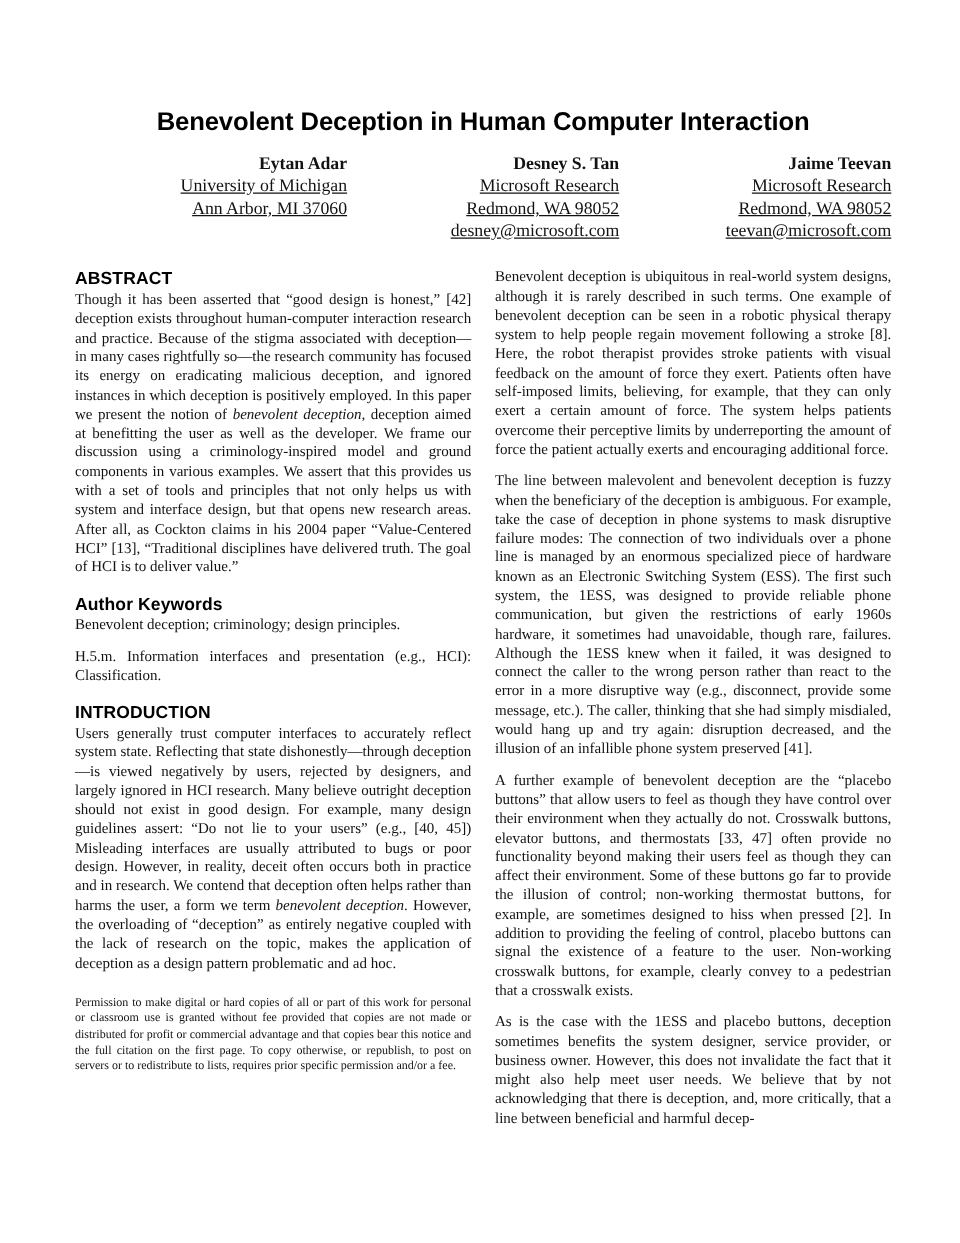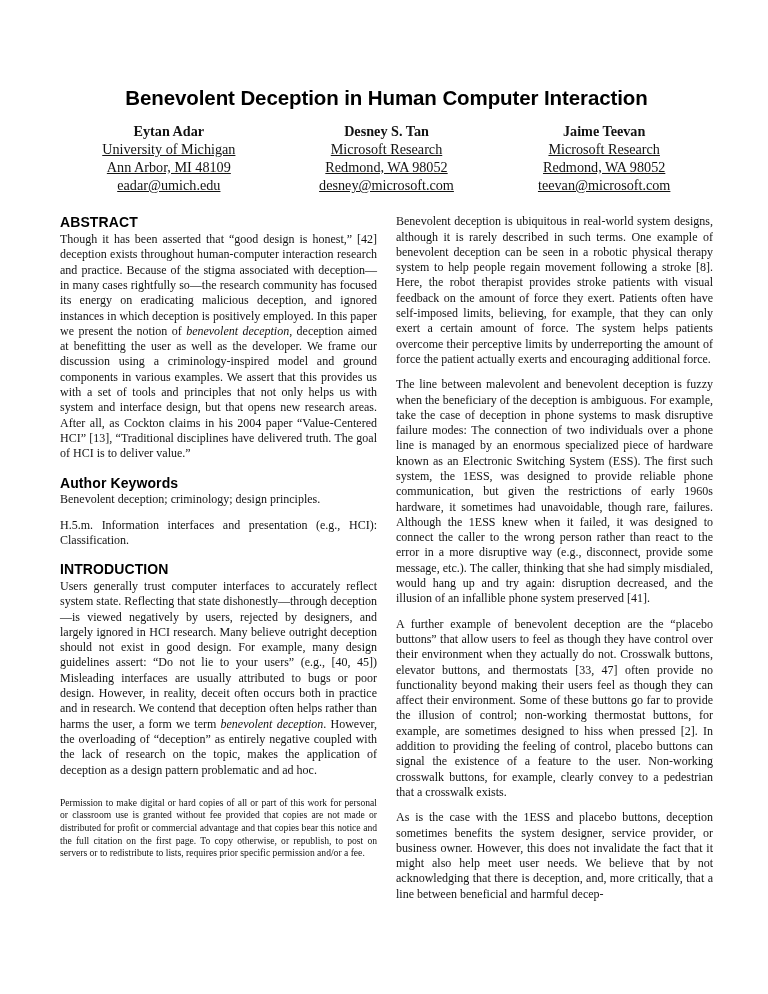--- a/index.html
+++ b/index.html
@@ -36,21 +36,21 @@
     color: #000000;
   }
 
   .authors {
     display: flex;
     width: 100%;
     margin-top: 4px;
   }
   .author-col {
     flex: 1 1 33.333%;
-    text-align: center;
+    text-align: right;
     font-size: 14.2px;
     line-height: 1.28;
   }
   .author-name {
     font-weight: bold;
     display: block;
   }
   .author-line {
     display: block;
     text-decoration: underline;
@@ -105,22 +105,21 @@
 
 <div class="page">
 
   <div class="title-block">
     <h1 class="paper-title">Benevolent Deception in Human Computer Interaction</h1>
 
     <div class="authors">
       <div class="author-col">
         <span class="author-name">Eytan Adar</span>
         <span class="author-line">University of Michigan</span>
-        <span class="author-line">Ann Arbor, MI 48109</span>
-        <span class="author-line">eadar@umich.edu</span>
+        <span class="author-line">Ann Arbor, MI 37060</span>
       </div>
       <div class="author-col">
         <span class="author-name">Desney S. Tan</span>
         <span class="author-line">Microsoft Research</span>
         <span class="author-line">Redmond, WA 98052</span>
         <span class="author-line">desney@microsoft.com</span>
       </div>
       <div class="author-col">
         <span class="author-name">Jaime Teevan</span>
         <span class="author-line">Microsoft Research</span>

